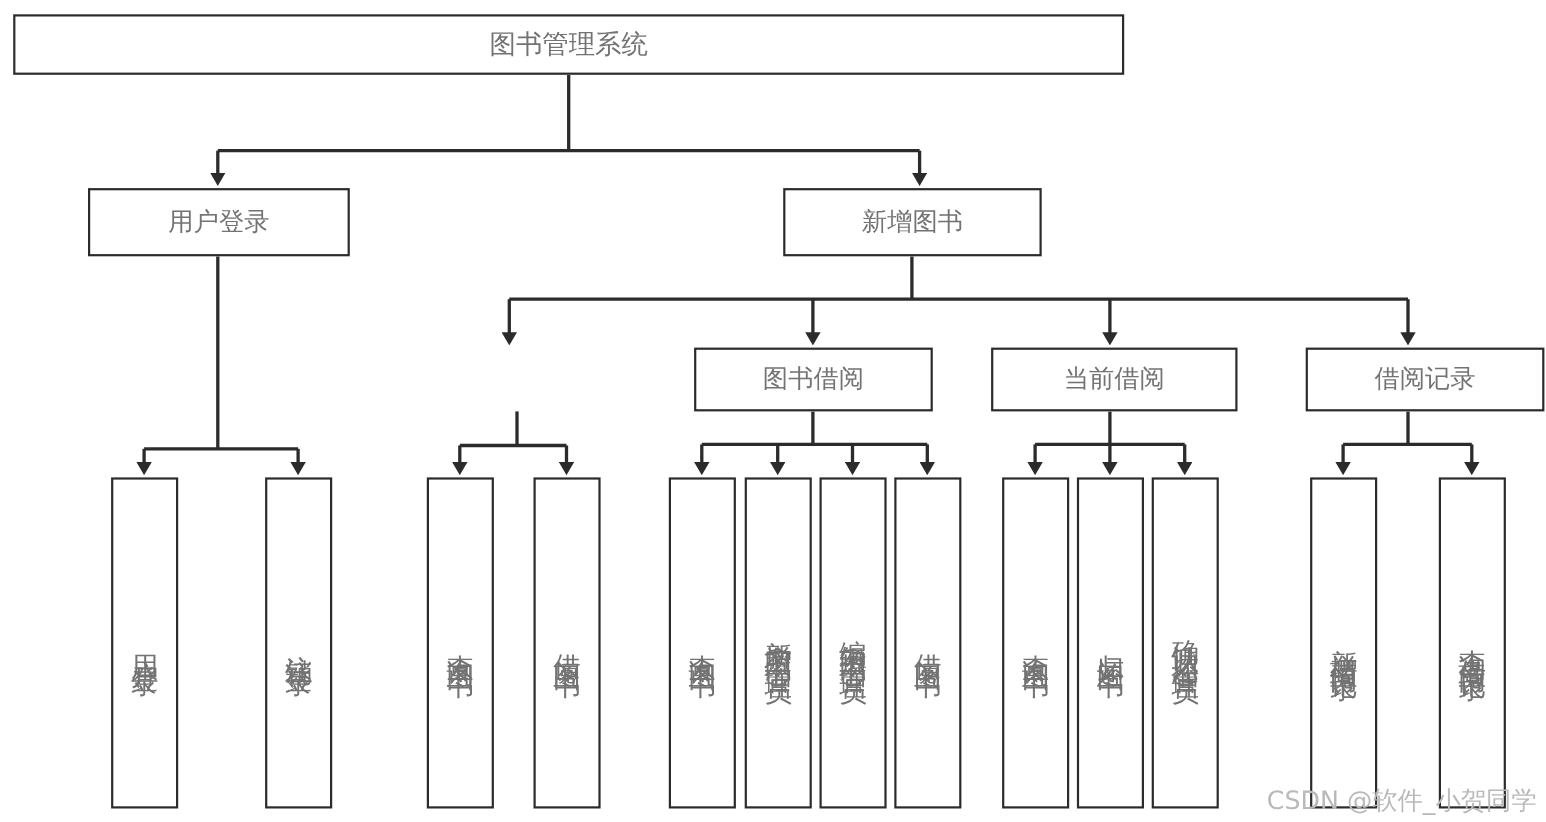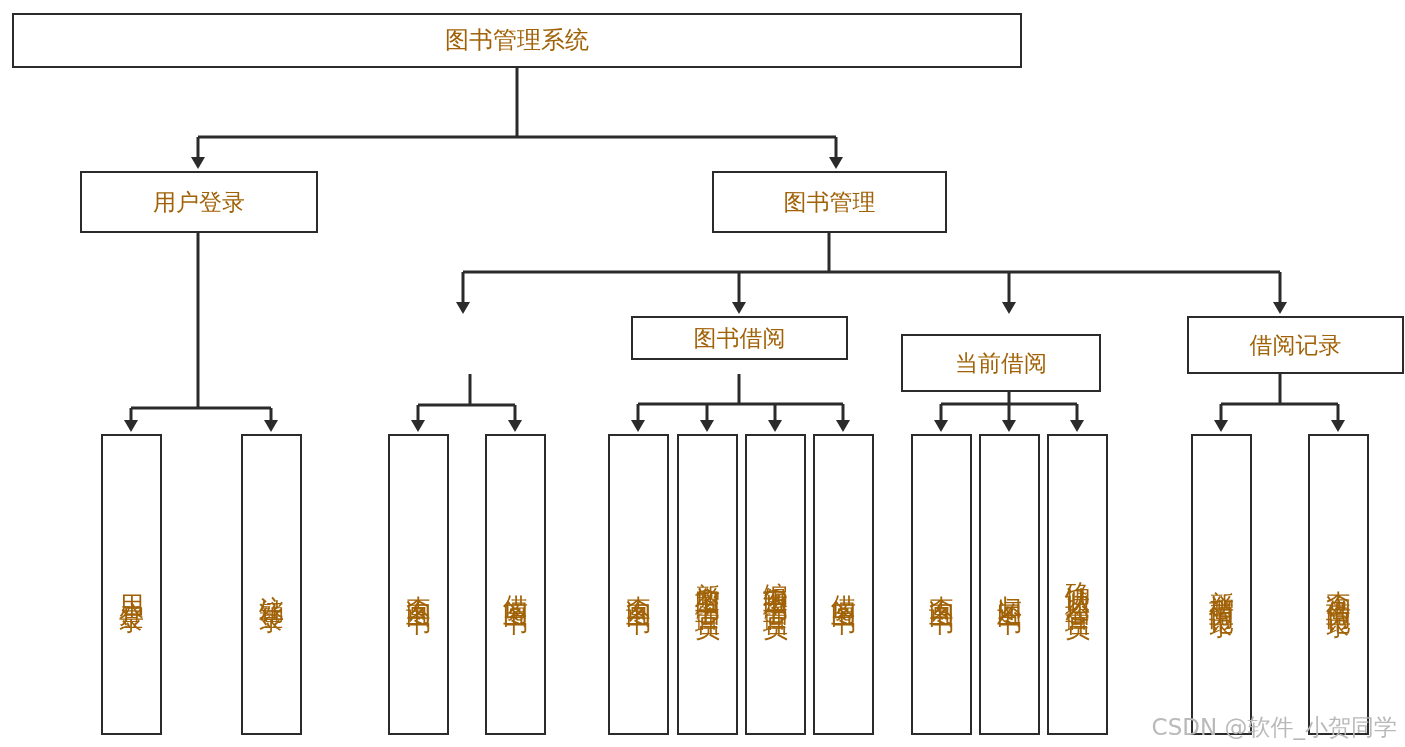--- a/index.html
+++ b/index.html
@@ -30,21 +30,21 @@
     position: absolute;
     box-sizing: border-box;
     background: #ffffff;
     border: 2px solid #2b2b2b;
     display: flex;
     align-items: center;
     justify-content: center;
     z-index: 2;
   }
   .node .label {
-    color: #a16207;
+    color: #737373;
     line-height: 1.08;
     text-align: right;
     white-space: nowrap;
   }
   .node.horiz .label {
     font-size: 23px;
   }
   .node.root .label {
     font-size: 24px;
   }
@@ -126,27 +126,27 @@
   </svg>
 
   <div class="node root horiz" style="left:12px; top:13px; width:1010px; height:55px;">
     <span class="label">图书管理系统</span>
   </div>
 
   <div class="node horiz" style="left:80px; top:171px; width:238px; height:62px;">
     <span class="label">用户登录</span>
   </div>
   <div class="node horiz" style="left:712px; top:171px; width:235px; height:62px;">
-    <span class="label">图书管理</span>
+    <span class="label">新增图书</span>
   </div>
 
-  <div class="node horiz" style="left:631px; top:316px; width:217px; height:44px;">
+  <div class="node horiz" style="left:631px; top:316px; width:217px; height:58px;">
     <span class="label">图书借阅</span>
   </div>
-  <div class="node horiz" style="left:901px; top:316px; width:200px; height:58px;margin-top:18px;">
+  <div class="node horiz" style="left:901px; top:316px; width:224px; height:58px;">
     <span class="label">当前借阅</span>
   </div>
   <div class="node horiz" style="left:1187px; top:316px; width:217px; height:58px;">
     <span class="label">借阅记录</span>
   </div>
 
   <div class="node vert" style="left:101px; top:434px; width:61px; height:301px;">
     <span class="label">用户登录</span>
   </div>
   <div class="node vert" style="left:241px; top:434px; width:61px; height:301px;">

